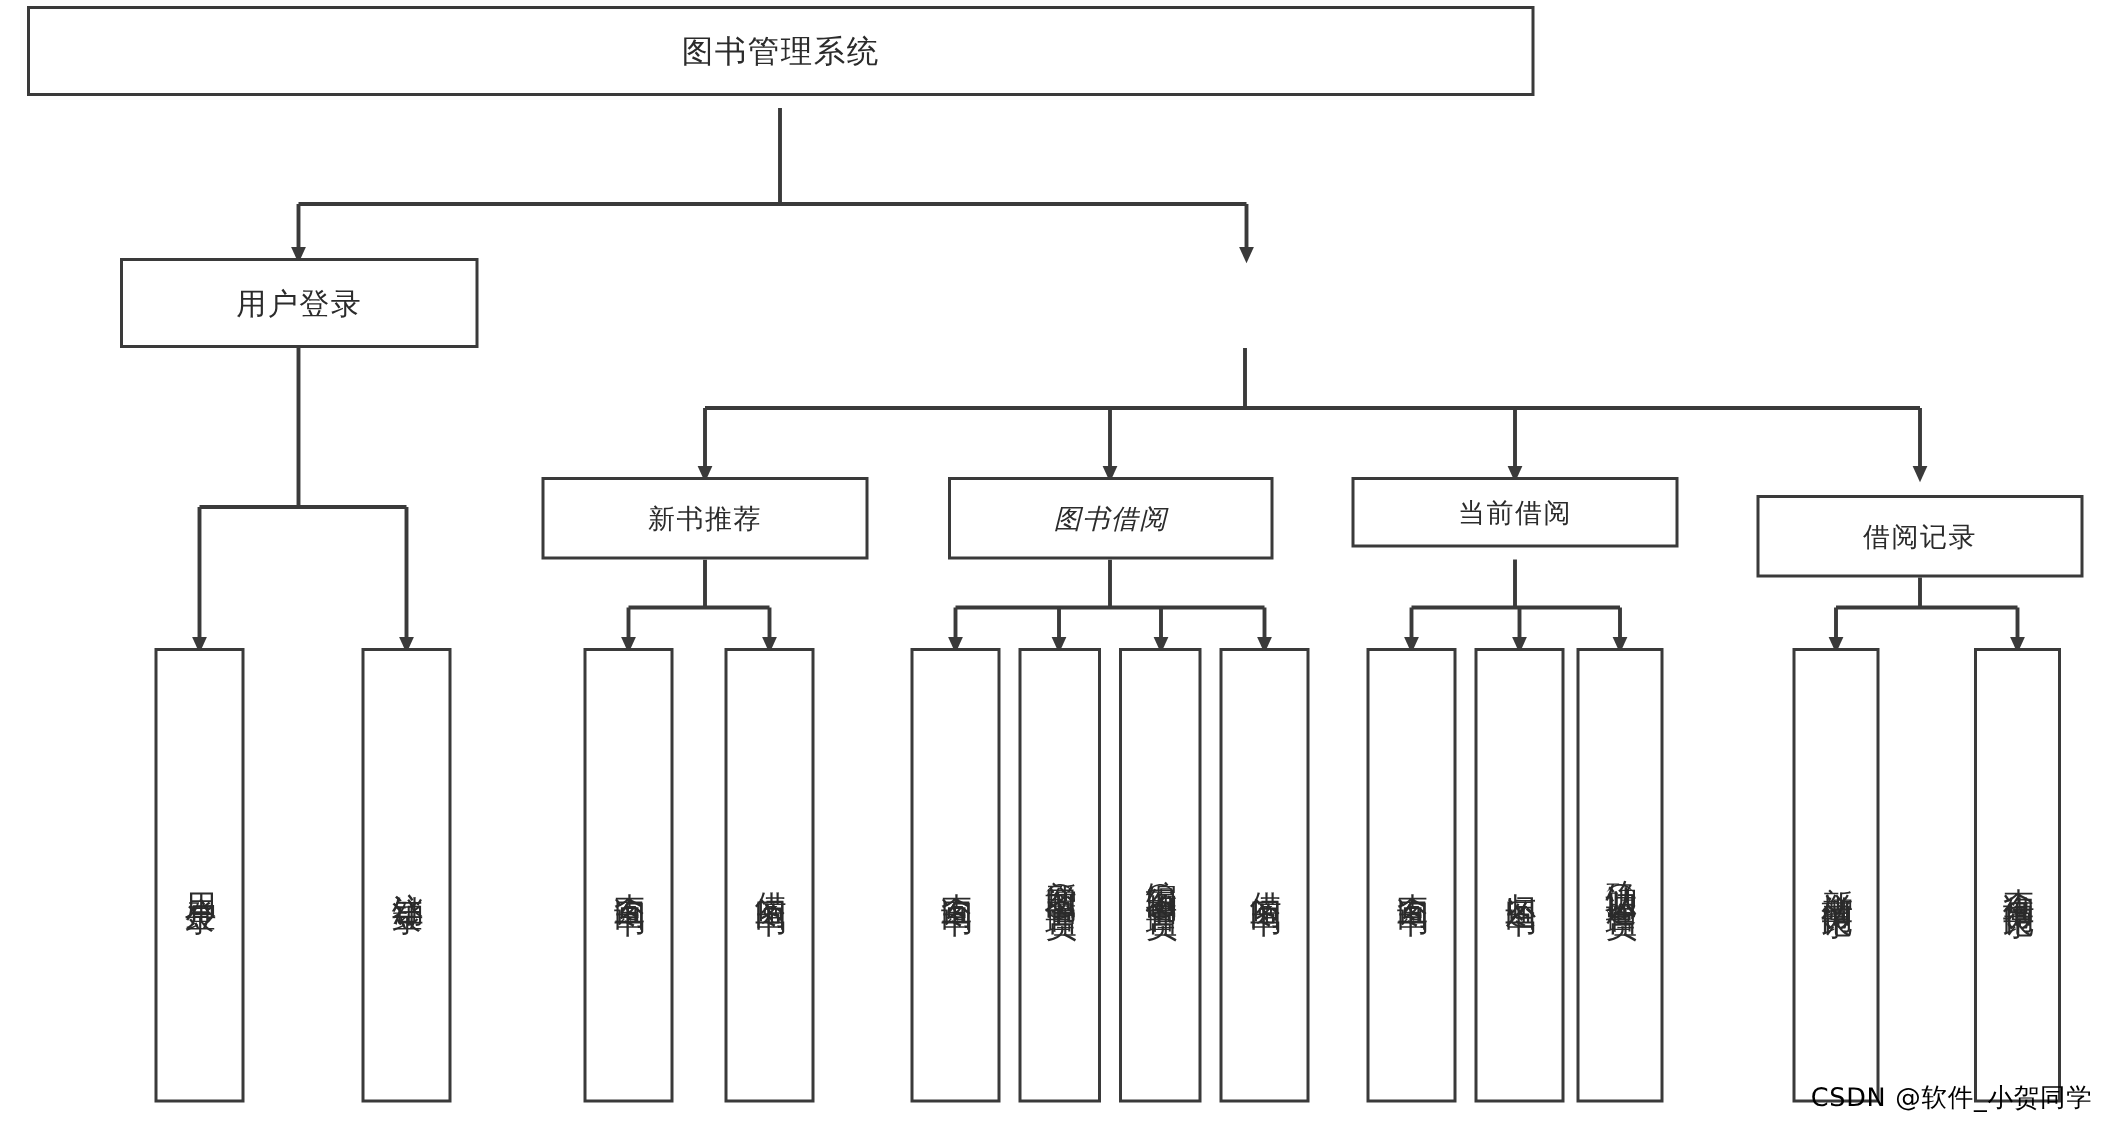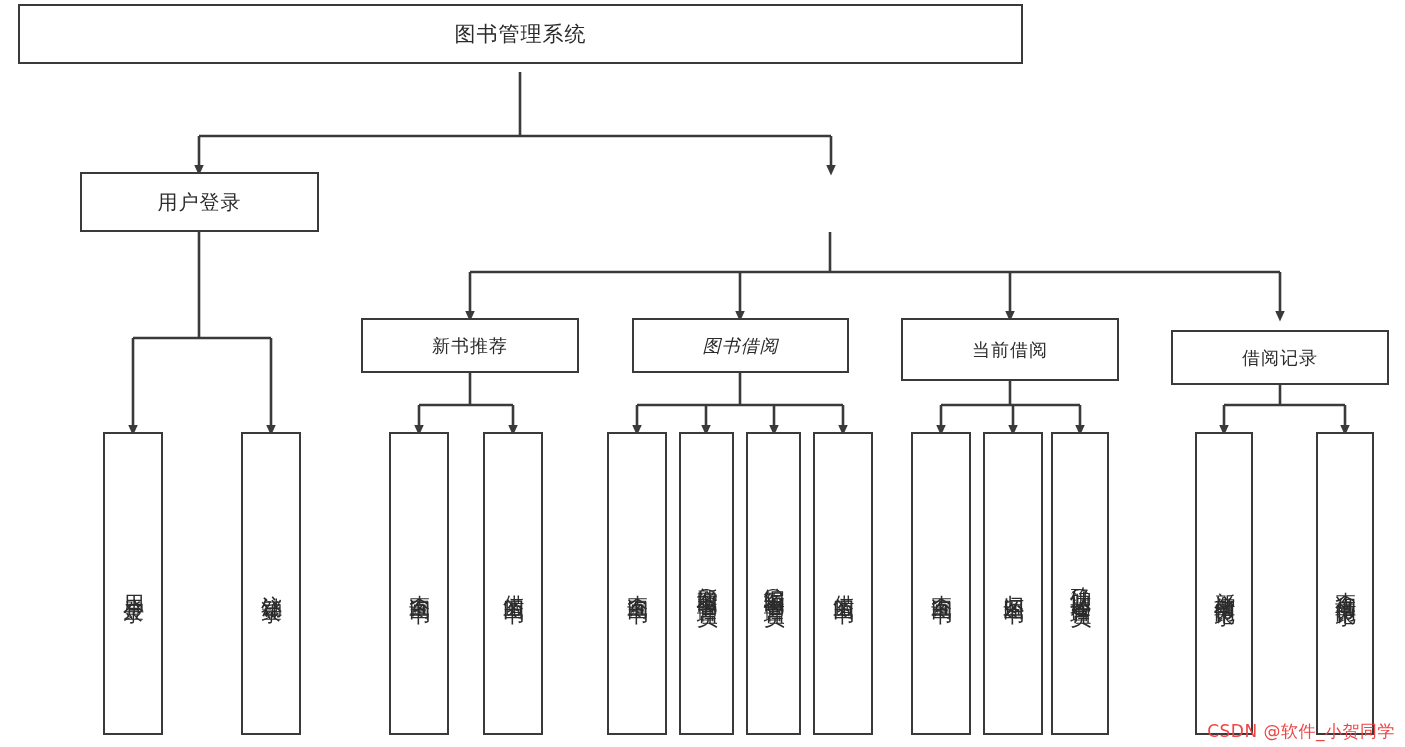--- a/index.html
+++ b/index.html
@@ -61,21 +61,21 @@
     letter-spacing: 3px;
     color: #2b2b2b;
     white-space: nowrap;
     display: block;
   }
   .watermark {
     position: absolute;
     right: 10px;
     bottom: 4px;
     font-size: 17px;
-    color: #ef4444;
+    color: #000000;
     letter-spacing: 0.5px;
     white-space: nowrap;
     pointer-events: none;
   }
 </style>
 </head>
 <body>
 
 <div id="diagram-root">
 
@@ -138,21 +138,21 @@
   <div class="node-box level1" style="left:80px; top:172px; width:239px; height:60px;">
     <span>用户登录</span>
   </div>
 
   <div class="node-box level2" style="left:361px; top:318px; width:218px; height:55px;">
     <span>新书推荐</span>
   </div>
   <div class="node-box level2" style="left:632px; top:318px; width:217px; height:55px;font-style:italic;">
     <span>图书借阅</span>
   </div>
-  <div class="node-box level2" style="left:901px; top:318px; width:218px; height:63px;">
+  <div class="node-box level2" style="left:901px; top:318px; width:218px; height:47px;">
     <span>当前借阅</span>
   </div>
   <div class="node-box level2" style="left:1171px; top:318px; width:218px; height:55px;margin-top:12px;">
     <span>借阅记录</span>
   </div>
 
   <div class="node-box leaf" style="left:103px; top:432px; width:60px; height:303px;">
     <span class="vtext">用户登录</span>
   </div>
   <div class="node-box leaf" style="left:241px; top:432px; width:60px; height:303px;">

